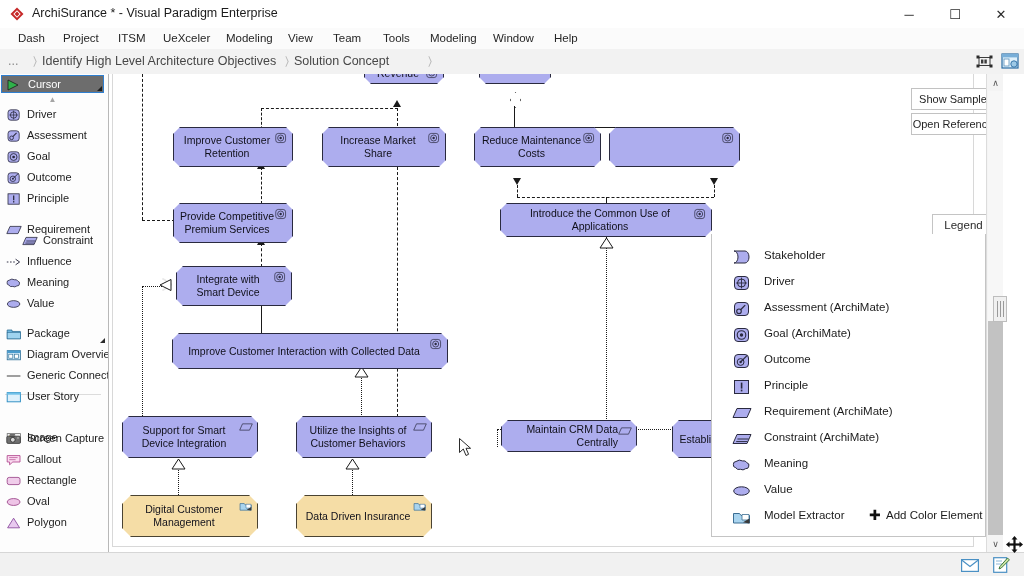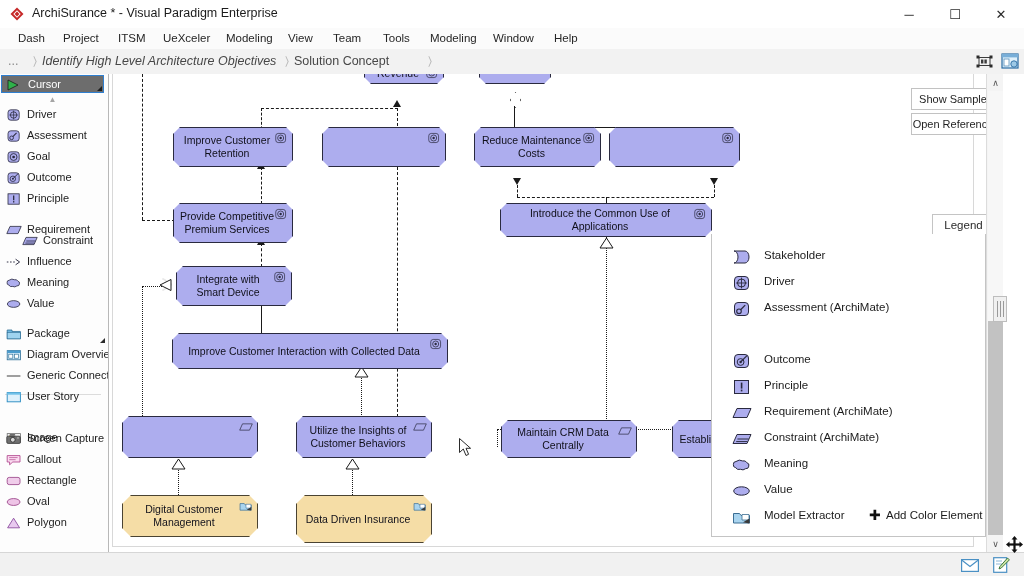--- a/index.html
+++ b/index.html
@@ -156,21 +156,21 @@
         <svg width="18" height="16" viewBox="0 0 18 16">
           <rect x="1" y="1" width="16" height="14" fill="#dff0fb" stroke="#2b6ca3" stroke-width="1.2"></rect>
           <rect x="1" y="1" width="16" height="3.4" fill="#78aed8"></rect>
           <rect x="3" y="6" width="5" height="7" fill="#ffffff" stroke="#5a91bb" stroke-width="0.8"></rect>
           <circle cx="13" cy="11" r="3.2" fill="#9ec9e6" stroke="#2b6ca3" stroke-width="0.9"></circle>
         </svg>
       </div>
     </div>
   <div class="crumb dim" style="left: 8px;">...</div>
       <div class="chev" style="left: 28px; font-size: 12px;">〉</div>
-      <div class="crumb" style="left: 42px; font-style: italic;">Identify High Level Architecture Objectives</div>
+      <div class="crumb" style="left: 42px;">Identify High Level Architecture Objectives</div>
       <div class="chev" style="left: 280px; font-size: 12px;">〉</div>
       <div class="crumb" style="left: 294px;">Solution Concept</div>
       <div class="chev" style="left: 423px; font-size: 12px;">〉</div>
     </div>
 
   <div class="palette" id="palette">
     <div class="pal-cursor">
       <svg style="position:absolute;left:5px;top:3px" width="14" height="12" viewBox="0 0 14 12">
         <polygon points="1,1 1,11 11,6" fill="#2fb14a" stroke="#1c1c1c" stroke-width="0.8"></polygon>
       </svg>
@@ -411,20 +411,21 @@
         </div>
         <div class="node" style="left: 64px; top: 53px; width: 120px; height: 40px;">
           <span class="lbl">Improve Customer Retention</span>
           <span class="nico"><svg width="14" height="12" viewBox="0 0 20 16">
               <rect x="2.5" y="1.5" width="14" height="13" rx="3.5" fill="#adadee" stroke="#2a2a3f" stroke-width="1"></rect>
                 <circle cx="9.5" cy="8" r="4.3" fill="none" stroke="#2a2a3f" stroke-width="1.1"></circle>
                 <circle cx="9.5" cy="8" r="1.7" fill="#2a2a3f"></circle>
             </svg></span>
         </div>
         <div class="node" style="left: 213px; top: 53px; width: 124px; height: 40px;">
+          <span class="lbl">Increase Market Share</span>
           <span class="nico"><svg width="14" height="12" viewBox="0 0 20 16">
               <rect x="2.5" y="1.5" width="14" height="13" rx="3.5" fill="#adadee" stroke="#2a2a3f" stroke-width="1"></rect>
                 <circle cx="9.5" cy="8" r="4.3" fill="none" stroke="#2a2a3f" stroke-width="1.1"></circle>
                 <circle cx="9.5" cy="8" r="1.7" fill="#2a2a3f"></circle>
             </svg></span>
         </div>
         <div class="node" style="left: 365px; top: 53px; width: 127px; height: 40px;">
           <span class="lbl">Reduce Maintenance Costs</span>
           <span class="nico"><svg width="14" height="12" viewBox="0 0 20 16">
               <rect x="2.5" y="1.5" width="14" height="13" rx="3.5" fill="#adadee" stroke="#2a2a3f" stroke-width="1"></rect>
@@ -465,51 +466,52 @@
         </div>
         <div class="node" style="left: 63px; top: 259px; width: 276px; height: 36px;">
           <span class="lbl">Improve Customer Interaction with Collected Data</span>
           <span class="nico"><svg width="14" height="12" viewBox="0 0 20 16">
               <rect x="2.5" y="1.5" width="14" height="13" rx="3.5" fill="#adadee" stroke="#2a2a3f" stroke-width="1"></rect>
                 <circle cx="9.5" cy="8" r="4.3" fill="none" stroke="#2a2a3f" stroke-width="1.1"></circle>
                 <circle cx="9.5" cy="8" r="1.7" fill="#2a2a3f"></circle>
             </svg></span>
         </div>
         <div class="node" style="left: 13px; top: 342px; width: 136px; height: 42px;">
+          <span class="lbl">Support for Smart Device Integration</span>
           <span class="nico"><svg width="14" height="12" viewBox="0 0 20 16">
               <polygon points="5,3.5 19,3.5 15,12.5 1,12.5" fill="#adadee" stroke="#2a2a3f" stroke-width="1"></polygon>
             </svg></span>
         </div>
         <div class="node" style="left: 187px; top: 342px; width: 136px; height: 42px;">
           <span class="lbl">Utilize the Insights of Customer Behaviors</span>
           <span class="nico"><svg width="14" height="12" viewBox="0 0 20 16">
               <polygon points="5,3.5 19,3.5 15,12.5 1,12.5" fill="#adadee" stroke="#2a2a3f" stroke-width="1"></polygon>
             </svg></span>
         </div>
-        <div class="node" style="left: 392px; top: 346px; width: 136px; height: 38px;">
+        <div class="node" style="left: 392px; top: 346px; width: 136px; height: 32px; text-align: right;">
           <span class="lbl">Maintain CRM Data Centrally</span>
           <span class="nico"><svg width="14" height="12" viewBox="0 0 20 16">
               <polygon points="5,3.5 19,3.5 15,12.5 1,12.5" fill="#adadee" stroke="#2a2a3f" stroke-width="1"></polygon>
             </svg></span>
         </div>
         <div class="node" style="left: 563px; top: 346px; width: 100px; height: 38px;">
           <span class="lbl">Establish Office</span>
           <span class="nico"><svg width="14" height="12" viewBox="0 0 20 16">
               <polygon points="5,3.5 19,3.5 15,12.5 1,12.5" fill="#adadee" stroke="#2a2a3f" stroke-width="1"></polygon>
             </svg></span>
         </div>
         <div class="node amber" style="left: 13px; top: 421px; width: 136px; height: 42px;">
           <span class="lbl">Digital Customer Management</span>
           <span class="nico"><svg width="14" height="12" viewBox="0 0 20 16">
               <path d="M1.5 4.5 h6 l1.6 2 h8.4 v7.5 h-16 z" fill="#a9d4ef" stroke="#3c6e93" stroke-width="1"></path>
                 <polygon points="10,5.5 17,5.5 17,11 10,11" fill="#ffffff" stroke="#3c6e93" stroke-width="0.8"></polygon>
                 <polygon points="11,13.2 17.5,9.6 17.5,14.5" fill="#3a3a3a"></polygon>
             </svg></span>
         </div>
-        <div class="node amber" style="left: 187px; top: 421px; width: 136px; height: 48px;">
+        <div class="node amber" style="left: 187px; top: 421px; width: 136px; height: 42px;">
           <span class="lbl">Data Driven Insurance</span>
           <span class="nico"><svg width="14" height="12" viewBox="0 0 20 16">
               <path d="M1.5 4.5 h6 l1.6 2 h8.4 v7.5 h-16 z" fill="#a9d4ef" stroke="#3c6e93" stroke-width="1"></path>
                 <polygon points="10,5.5 17,5.5 17,11 10,11" fill="#ffffff" stroke="#3c6e93" stroke-width="0.8"></polygon>
                 <polygon points="11,13.2 17.5,9.6 17.5,14.5" fill="#3a3a3a"></polygon>
             </svg></span>
         </div>
       </div>
 
     <div id="cv-buttons">
@@ -541,20 +543,28 @@
           </svg></span>
         <span class="lbl">Driver</span>
       </div>
       <div class="lg-row" style="top: 62px;">
         <span class="ico"><svg width="20" height="16" viewBox="0 0 20 16">
             <rect x="2.5" y="1.5" width="14" height="13" rx="3.5" fill="#adadee" stroke="#2a2a3f" stroke-width="1"></rect>
                 <circle cx="7" cy="10.3" r="2.3" fill="none" stroke="#2a2a3f" stroke-width="1.1"></circle>
                 <line x1="8.6" y1="8.7" x2="13.2" y2="4.1" stroke="#2a2a3f" stroke-width="1.3"></line>
           </svg></span>
         <span class="lbl">Assessment (ArchiMate)</span>
+      </div>
+      <div class="lg-row" style="top: 88px;">
+        <span class="ico"><svg width="20" height="16" viewBox="0 0 20 16">
+            <rect x="2.5" y="1.5" width="14" height="13" rx="3.5" fill="#adadee" stroke="#2a2a3f" stroke-width="1"></rect>
+                <circle cx="9.5" cy="8" r="4.3" fill="none" stroke="#2a2a3f" stroke-width="1.1"></circle>
+                <circle cx="9.5" cy="8" r="1.7" fill="#2a2a3f"></circle>
+          </svg></span>
+        <span class="lbl">Goal (ArchiMate)</span>
       </div>
       <div class="lg-row" style="top: 114px;">
         <span class="ico"><svg width="20" height="16" viewBox="0 0 20 16">
             <rect x="2.5" y="1.5" width="14" height="13" rx="3.5" fill="#adadee" stroke="#2a2a3f" stroke-width="1"></rect>
                 <circle cx="8.6" cy="9" r="3.4" fill="none" stroke="#2a2a3f" stroke-width="1"></circle>
                 <circle cx="8.6" cy="9" r="1.2" fill="#2a2a3f"></circle>
                 <line x1="8.6" y1="9" x2="15" y2="2.6" stroke="#2a2a3f" stroke-width="1.2"></line>
           </svg></span>
         <span class="lbl">Outcome</span>
       </div>

